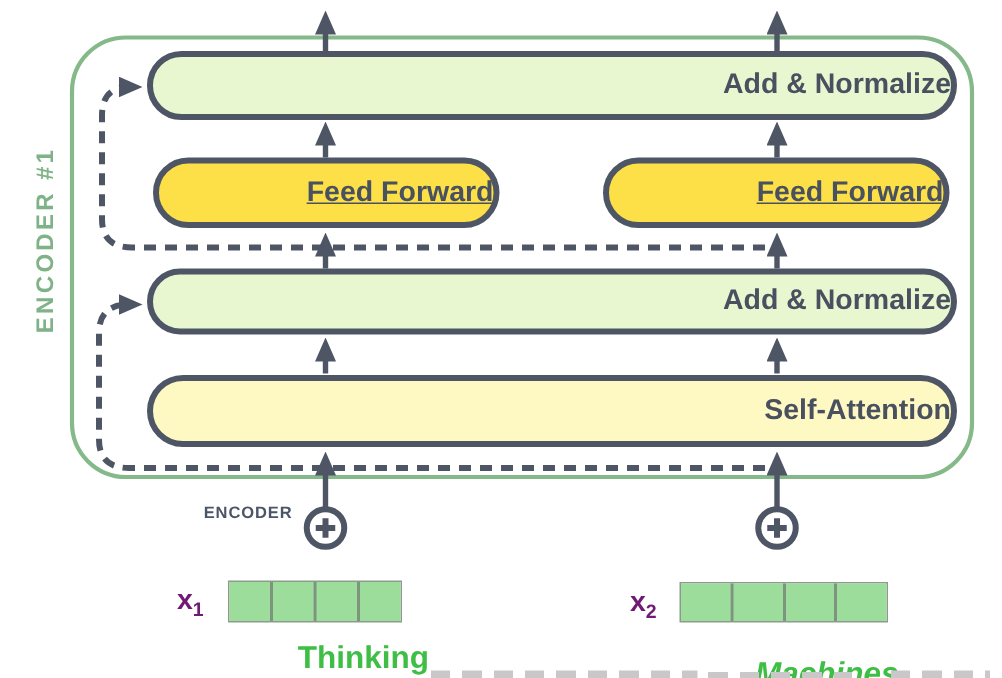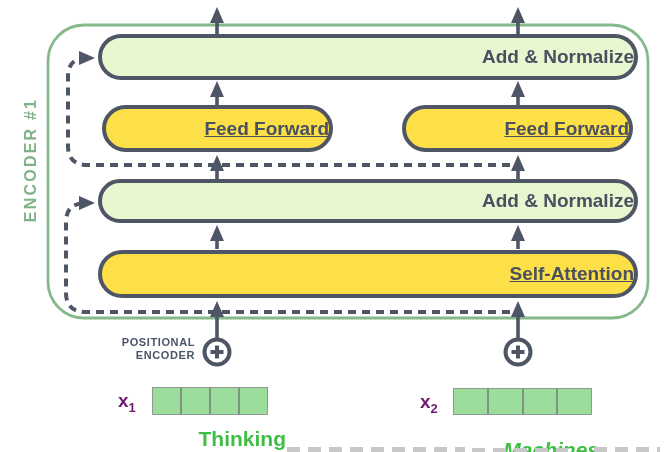--- a/index.html
+++ b/index.html
@@ -8,21 +8,21 @@
     font-family:"Liberation Sans",sans-serif;background:#ffffff;
   }
   .overlay{position:absolute;left:0;top:0;width:668px;height:452px;z-index:5;pointer-events:none;}
   .box{
     position:absolute;box-sizing:border-box;z-index:2;
     border:4px solid #4E5665;display:flex;align-items:center;justify-content:flex-end;
     font-weight:700;color:#49505F;font-size:19px;
   }
   .addnorm{background:#E9F7D1;}
   .ff{background:#fde047;text-decoration:underline;}
-  .selfattn{background:#fde047;text-decoration:underline;}
+  .selfattn{background:#fef9c3;}
   .encoder-label{
     position:absolute;left:-49px;top:150px;width:160px;height:20px;line-height:20px;
     transform:rotate(-90deg);transform-origin:center;text-align:center;
     color:#7FB287;font-weight:700;font-size:16px;letter-spacing:2.2px;z-index:2;white-space:nowrap;
   }
   .pos-label{
     position:absolute;left:85px;top:336px;width:110px;text-align:right;
     color:#4A5568;font-size:11px;line-height:13px;font-weight:700;letter-spacing:0.6px;z-index:2;
   }
   .embed-row{
@@ -67,21 +67,20 @@
 
   <div class="box addnorm" style="left:98px;top:179px;width:540px;height:44px;border-radius:22px;">
     <span>Add &amp; Normalize</span>
   </div>
 
   <div class="box selfattn" style="left:98px;top:250px;width:540px;height:48px;border-radius:24px;">
     <span>Self-Attention</span>
   </div>
 
   <div class="pos-label">
-    <div>POSITIONAL</div>
     <div>ENCODER</div>
   </div>
 
   <div class="vec-label" style="left:118px;top:391px;">
     <span>x</span><sub>1</sub>
   </div>
   <div class="embed-row" style="left:152px;top:387px;width:116px;height:28px;">
     <div class="embed-cell"></div>
     <div class="embed-cell"></div>
     <div class="embed-cell"></div>

